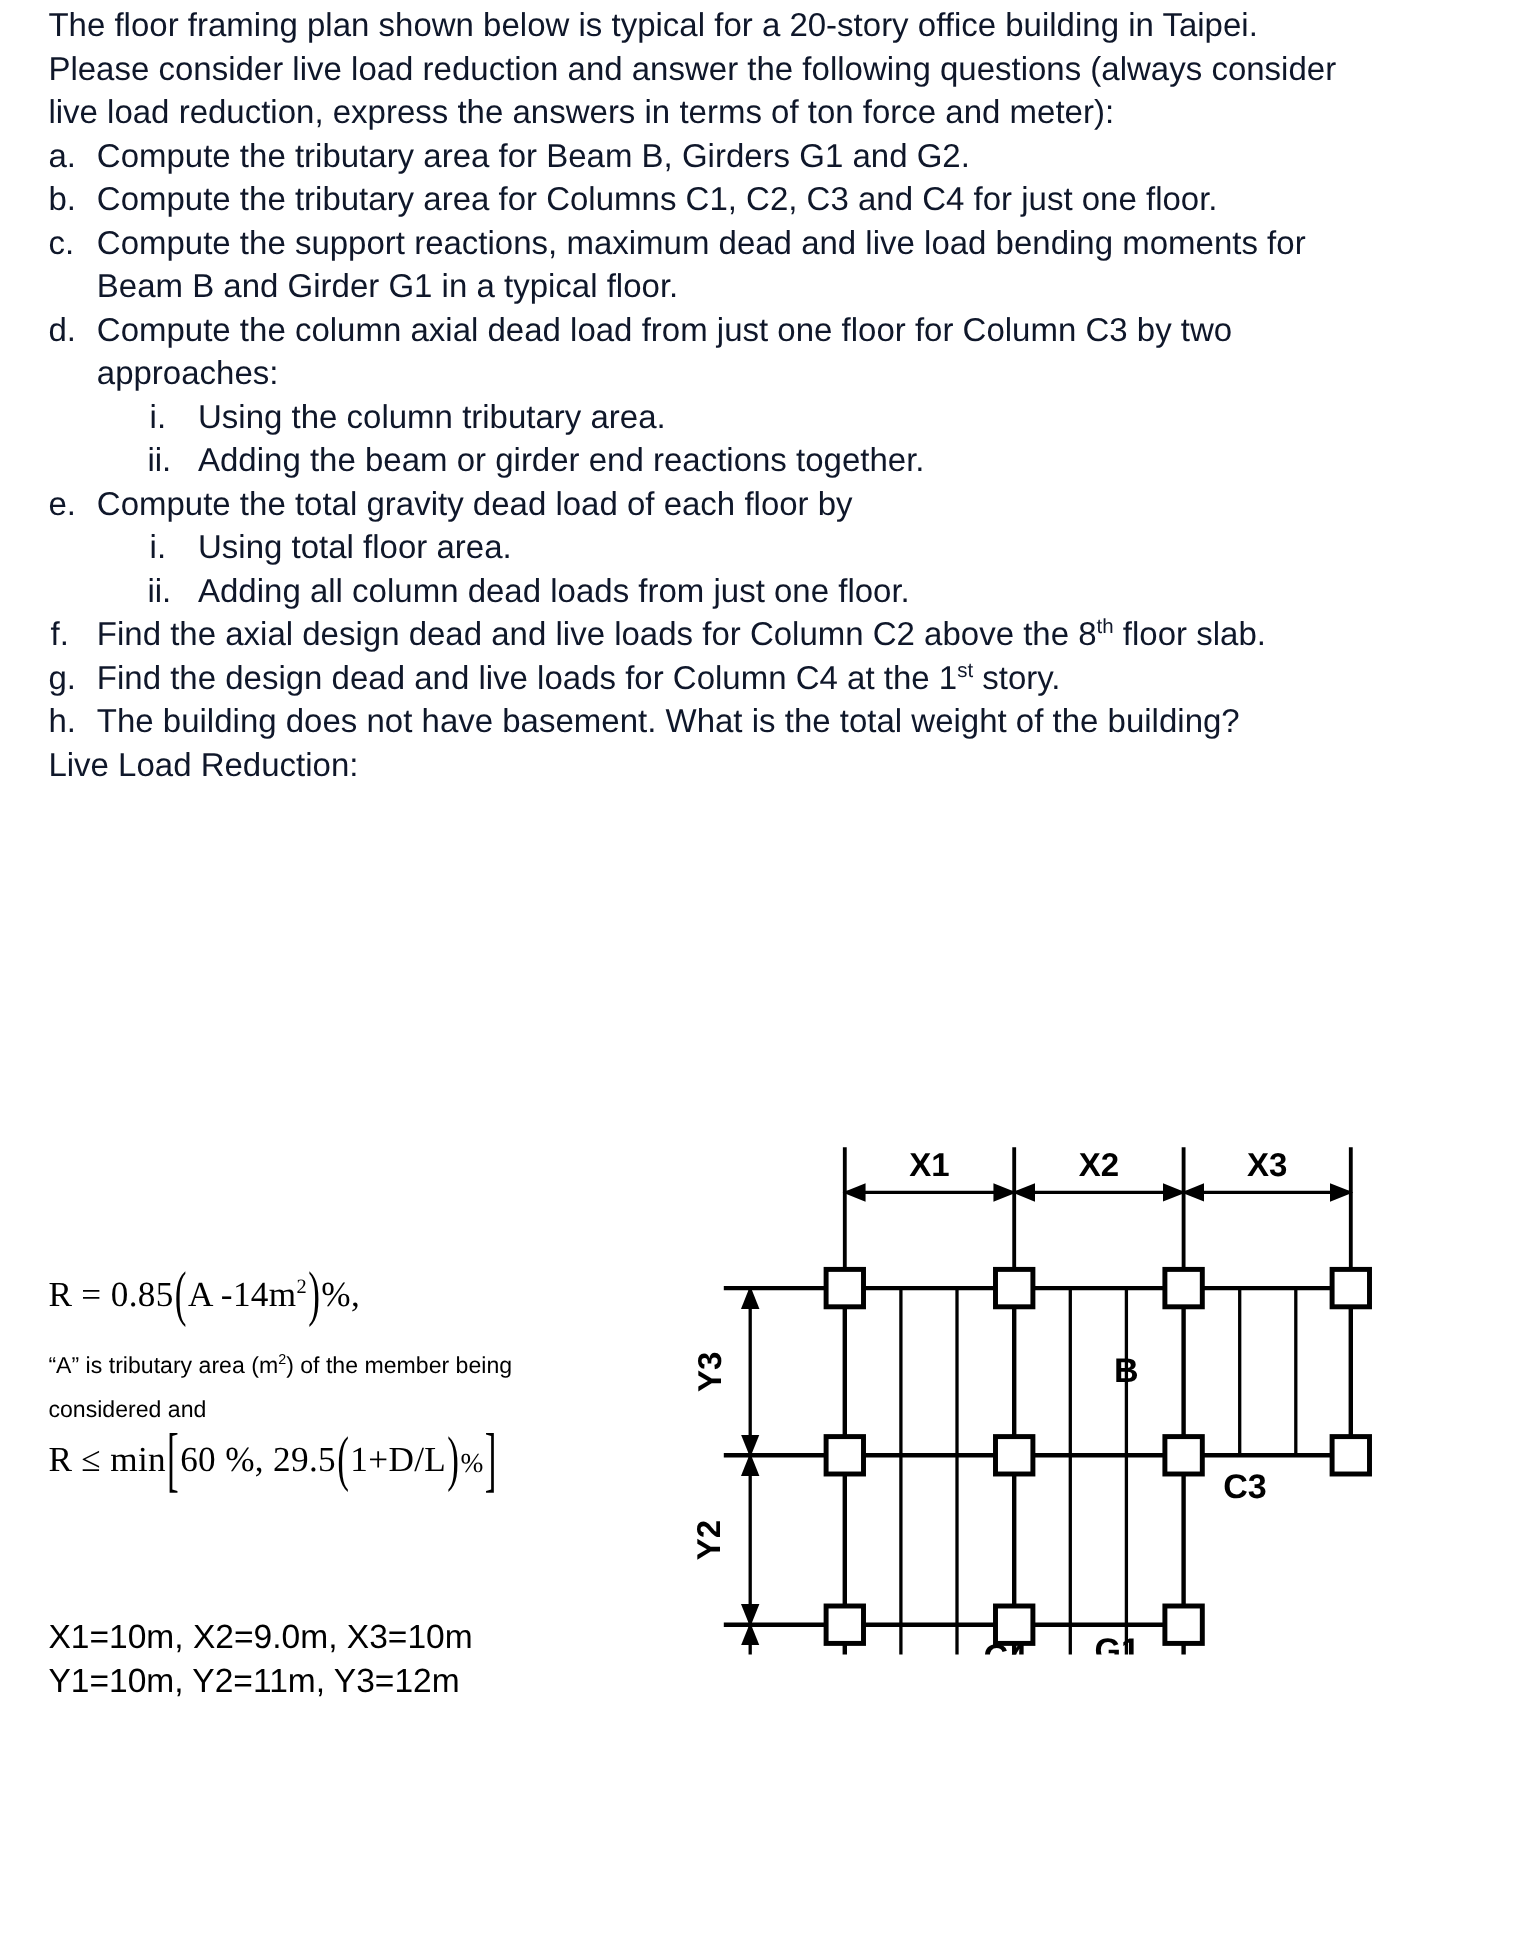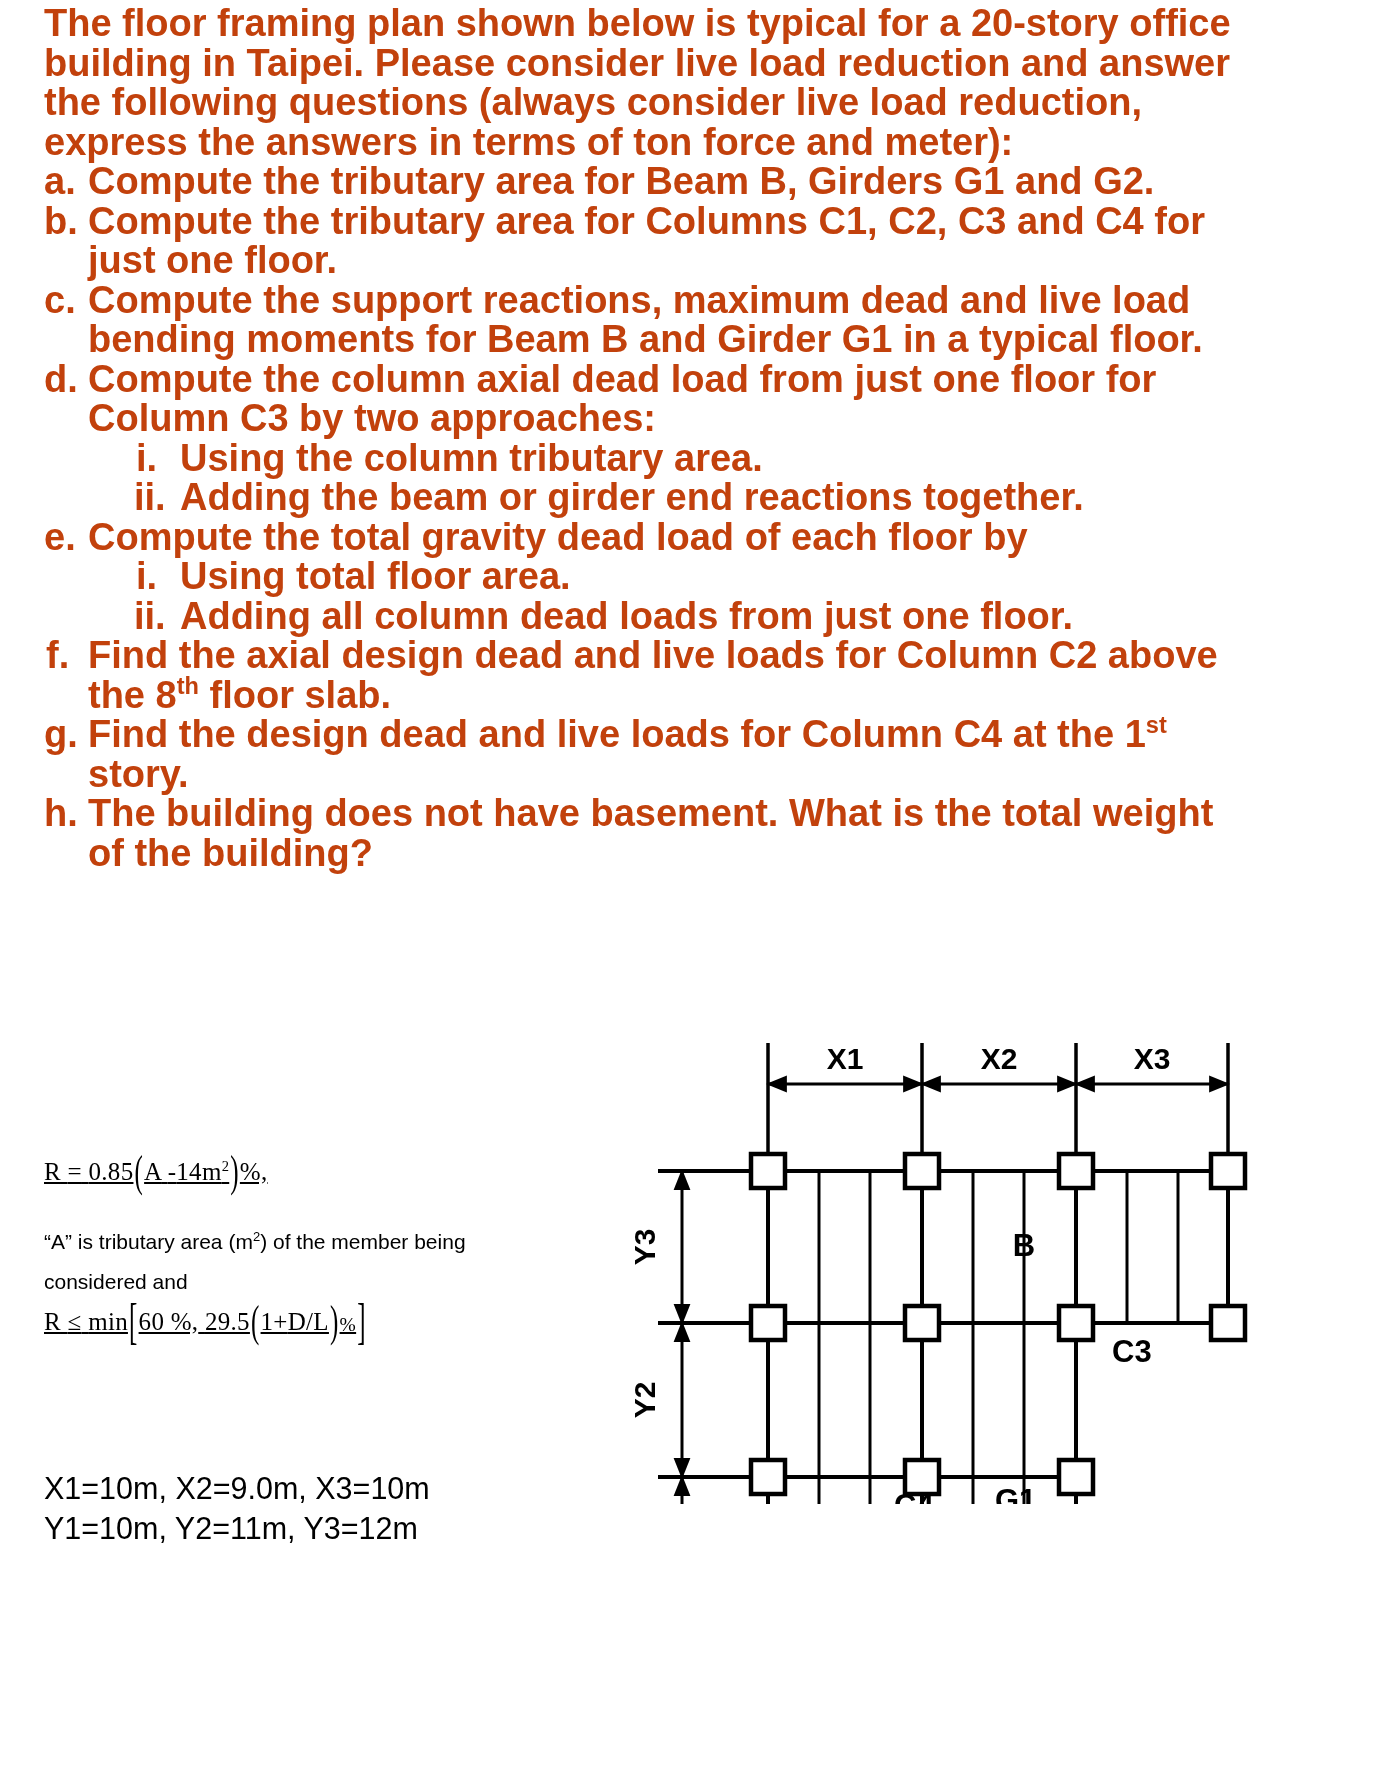--- a/index.html
+++ b/index.html
@@ -15,24 +15,23 @@
     color: #000000;
     overflow: hidden;
   }
 
   
   #statement {
     position: absolute;
     left: 44px;
     top: 4px;
     width: 1190px;
-    font-size: 38px;
+    font-size: 30px;
     line-height: 39.5px;
-    color: #c2410c;
-    font-weight: bold;
+    color: #0f172a;
   }
   #statement p { margin: 0; }
 
   .para { margin: 0; }
 
   
   .alist {
     list-style: none;
     margin: 0;
     padding: 0;
@@ -67,25 +66,24 @@
     width: 38px;
     text-align: left;
   }
   .rlist > li.rii > .mark { left: -2px; }
 
   sup { font-size: 0.62em; vertical-align: super; line-height: 0; }
 
   
   .formula {
     font-family: "Liberation Serif", serif;
-    font-size: 25px;
+    font-size: 32px;
     line-height: 1.15;
     white-space: nowrap;
     letter-spacing: 0.3px;
-    text-decoration: underline;
   }
   .formula .big-paren {
     display: inline-block;
     transform: scaleY(1.75);
     transform-origin: center;
     margin: 0 1px;
   }
   .formula .big-brk {
     display: inline-block;
     transform: scaleY(2.05);
@@ -186,20 +184,21 @@
     </li>
 
     <li>
       <span class="mark">h.</span>
       <span>The building does not have basement. What is the total weight of the building?</span>
     </li>
 
   </ul>
 
 
+  <p class="para">Live Load Reduction:</p>
 
 </div>
 
 <div id="formula1" class="formula">
   <span>R</span>
   <span>=</span>
   <span>0.85</span><span class="big-paren">(</span><span>A</span>
   <span>-</span><span>14m</span><sup>2</sup><span class="big-paren">)</span><span>%,</span>
 </div>
 

